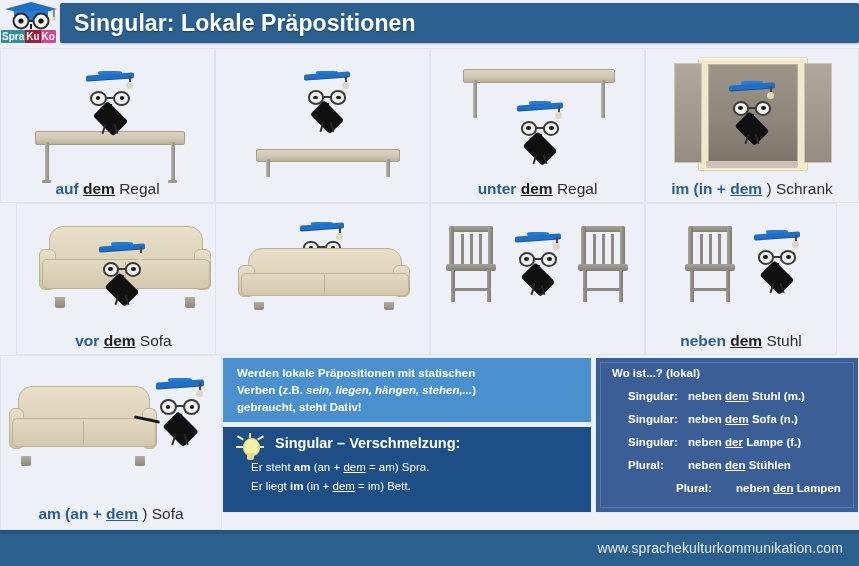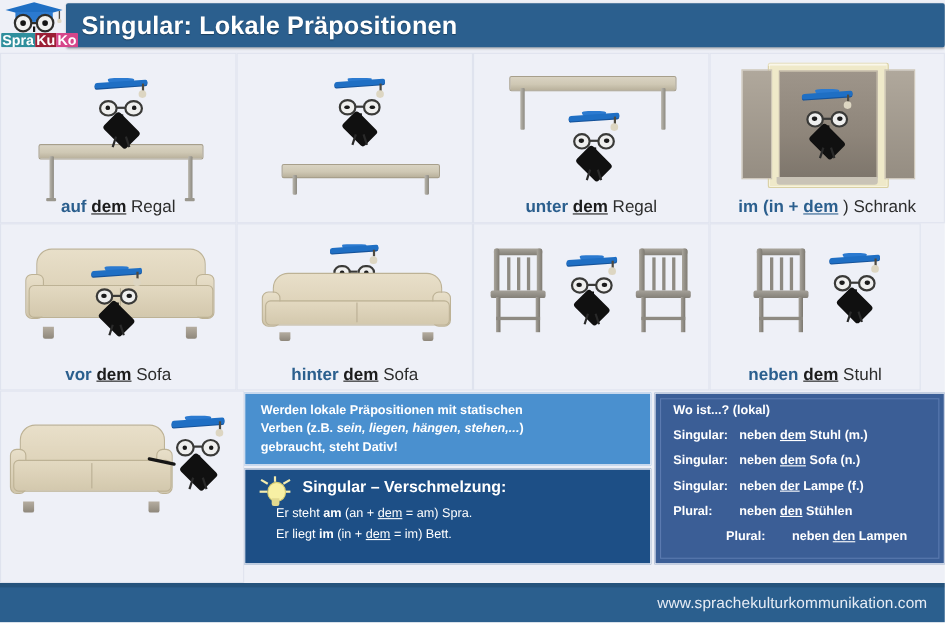--- a/index.html
+++ b/index.html
@@ -34,21 +34,21 @@
   }
   
   .logo{
     position:absolute;left:0px;top:0px;width:62px;height:48px;
   }
   .logo-cap{position:absolute;left:4px;top:1px;width:54px;height:20px;}
   .logo-face{position:absolute;left:10px;top:12px;width:42px;height:18px;}
   .logo-word{
     position:absolute;left:1px;top:30px;
     display:flex;height:13px;line-height:13px;
-    font-size:13px;font-weight:bold;color:#ffffff;
+    font-size:10px;font-weight:bold;color:#ffffff;
     border-radius:1px;overflow:hidden;
   }
   .logo-word span{padding:0 1px;display:inline-block;}
   .lw-spra{background:#2f8f9d;}
   .lw-ku{background:#9b1f35;}
   .lw-ko{background:#d6468a;}
 
   
   .cell{
     position:absolute;
@@ -288,21 +288,21 @@
     border:1px solid #5b7ab0;
   }
   .pr-title{
     position:absolute;left:16px;top:9px;
     font-size:11.5px;font-weight:bold;white-space:nowrap;
   }
   .pr-row{
     position:absolute;left:16px;right:6px;
     font-size:11.5px;font-weight:bold;white-space:nowrap;
   }
-  .pr-row .lbl{display:inline-block;width:60px;}
+  .pr-row .lbl{display:inline-block;width:60px;margin-left:16px;}
   .pr-row u{text-decoration:underline;text-underline-offset:1px;}
 
   
   .footer{
     position:absolute;left:0;bottom:0;width:859px;height:36px;
     background:#2b5f8e;
   }
   .footer-url{
     position:absolute;right:16px;top:10px;
     color:#e6ecf5;font-size:14px;
@@ -476,21 +476,21 @@
           <div class="m-leg r"></div>
       </div>
     </div>
     <div class="caption">
       <span class="prep">im (in +</span>
       <span class="art-u prep" style="color:#2b5f8e;">dem</span>
       <span class="noun">) Schrank</span>
     </div>
   </div>
 
-  <div class="cell" style="left:0;top:203px;width:215px;height:152px;">
+  <div class="cell" style="left:16px;top:203px;width:215px;height:152px;">
     <div class="art">
       <div class="sofa" style="left:22px;top:22px;width:172px;height:82px;">
         <div class="sofa-back"></div>
         <div class="sofa-arm l"></div>
         <div class="sofa-arm r"></div>
         <div class="sofa-seat"></div>
         <div class="sofa-cushline" style="left:50%;"></div>
         <div class="sofa-leg" style="left:16px;"></div>
         <div class="sofa-leg" style="right:16px;"></div>
       </div>
@@ -546,25 +546,20 @@
       </div>
       <div class="sofa" style="left:22px;top:44px;width:172px;height:62px;">
         <div class="sofa-back"></div>
         <div class="sofa-arm l"></div>
         <div class="sofa-arm r"></div>
         <div class="sofa-seat"></div>
         <div class="sofa-cushline" style="left:50%;"></div>
         <div class="sofa-leg" style="left:16px;"></div>
         <div class="sofa-leg" style="right:16px;"></div>
       </div>
-    </div>
-    <div class="caption">
-      <span class="prep">hinter</span>
-      <span class="art-u">dem</span>
-      <span class="noun">Sofa</span>
     </div>
   </div>
 
   <div class="cell" style="left:430px;top:203px;width:215px;height:152px;">
     <div class="art">
 
       <div class="chair" style="left:18px;top:22px;width:44px;height:76px;">
         <div class="chair-toprail"></div>
         <div class="chair-backpost" style="left:0;"></div>
         <div class="chair-backpost" style="right:0;"></div>
@@ -684,20 +679,25 @@
               <div class="m-pupil"></div>
             </div>
         </div>
         <div class="m-neck"></div>
           <div class="m-body"></div>
         <div class="m-arm" style="left:-22px;top:60%;width:26px;transform:rotate(12deg);"></div>
         <div class="m-leg l"></div>
           <div class="m-leg r"></div>
       </div>
     </div>
+    <div class="caption" style="bottom:6px;">
+      <span class="prep">am (an +</span>
+      <span class="art-u prep" style="color:#2b5f8e;">dem</span>
+      <span class="noun">) Sofa</span>
+    </div>
   </div>
 
   <div class="box-light" style="left:222px;top:357px;width:370px;height:66px;">
     <div class="txt">
       <div>Werden lokale Präpositionen mit  statischen</div>
       <div>
         <span>Verben (z.B. </span><i>sein, liegen, hängen, stehen,...</i><span>)</span>
       </div>
       <div>gebraucht, steht Dativ!</div>
     </div>

